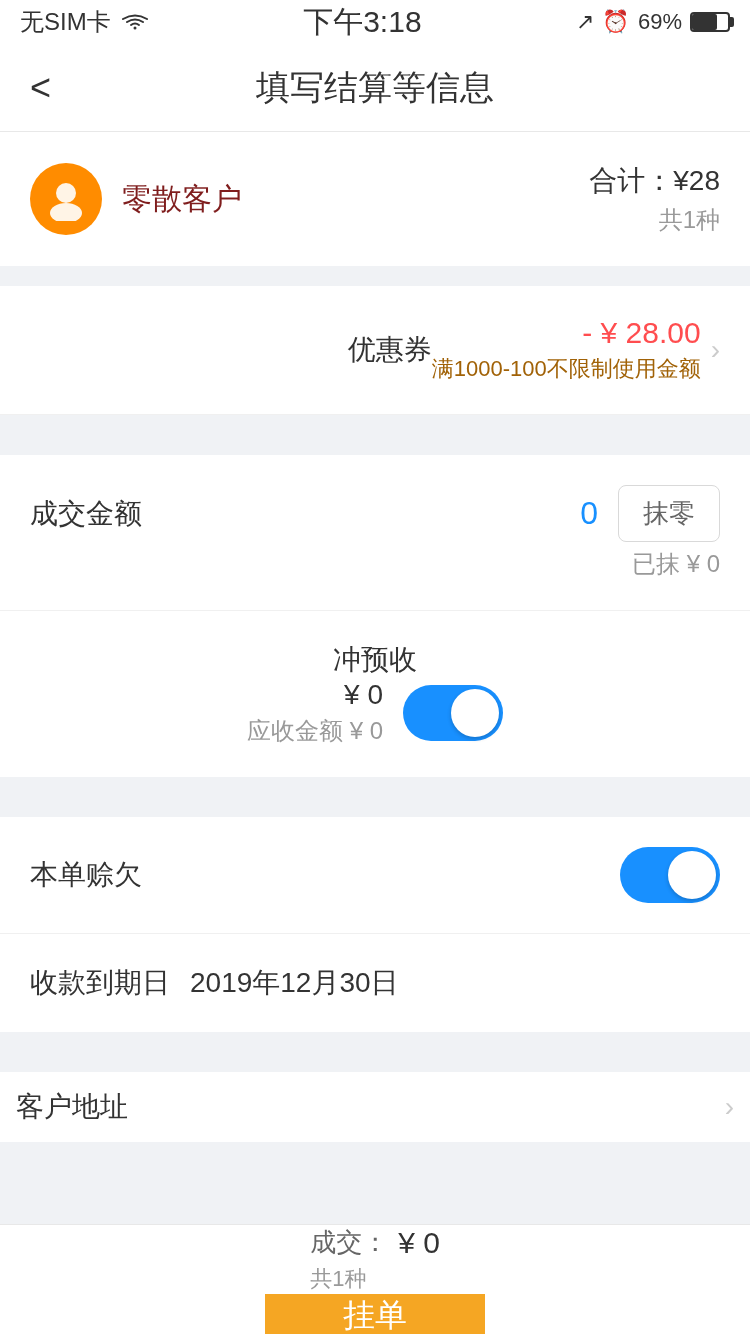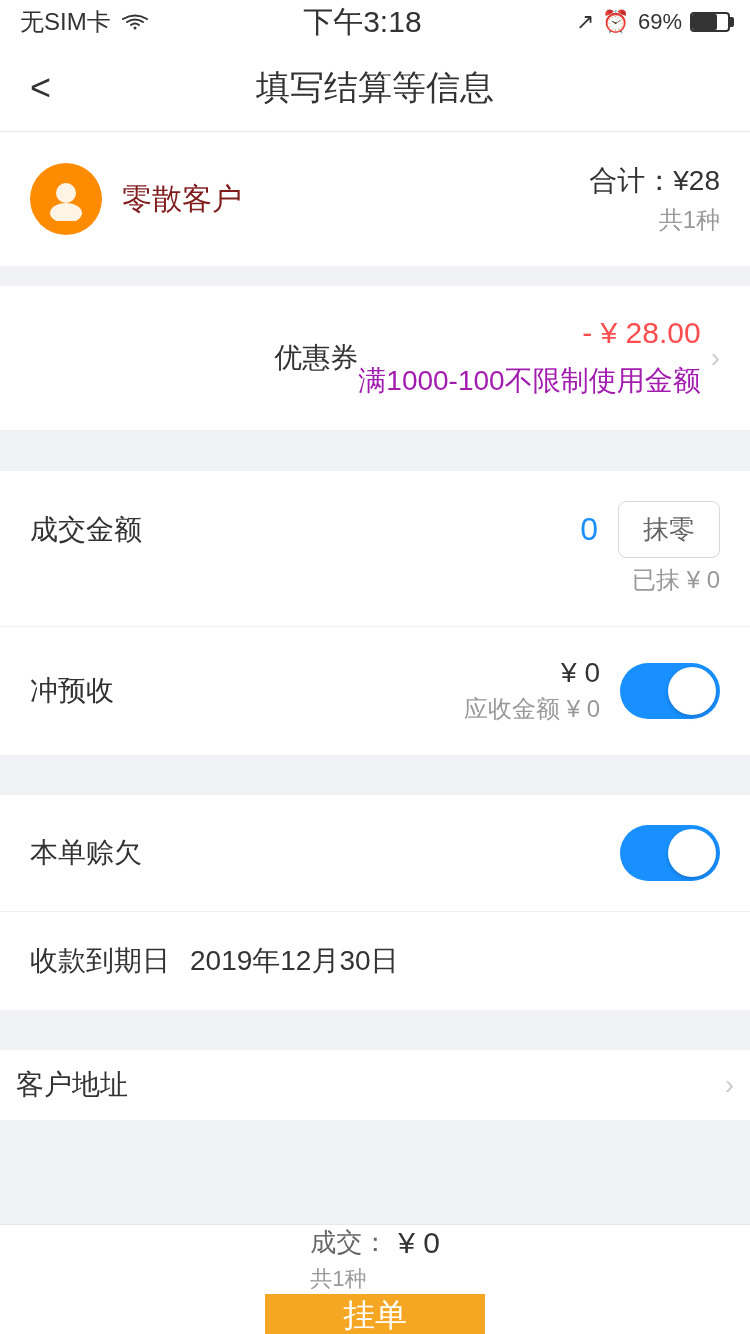--- a/index.html
+++ b/index.html
@@ -153,23 +153,23 @@
     }
     .coupon-info {
       text-align: right;
     }
     .coupon-amount {
       font-size: 30px;
       color: #ff4d4f;
       font-weight: 500;
     }
     .coupon-desc {
-      font-size: 28px;
-      color: #a21caf;
-      margin-top: 12px;
+      font-size: 22px;
+      color: #a16207;
+      margin-top: 4px;
     }
     .chevron-right {
       font-size: 28px;
       color: #ccc;
     }
 
     
     .gray-divider {
       height: 20px;
       background: #f0f2f5;
@@ -219,20 +219,21 @@
     }
 
     
     .prereceive-row {
       background: #fff;
       padding: 30px;
       display: flex;
       align-items: center;
       justify-content: space-between;
       border-top: 1px solid #f0f0f0;
+      flex-direction: column;
     }
     .prereceive-label {
       font-size: 28px;
       color: #333;
     }
     .prereceive-right {
       display: flex;
       align-items: center;
       gap: 20px;
     }

